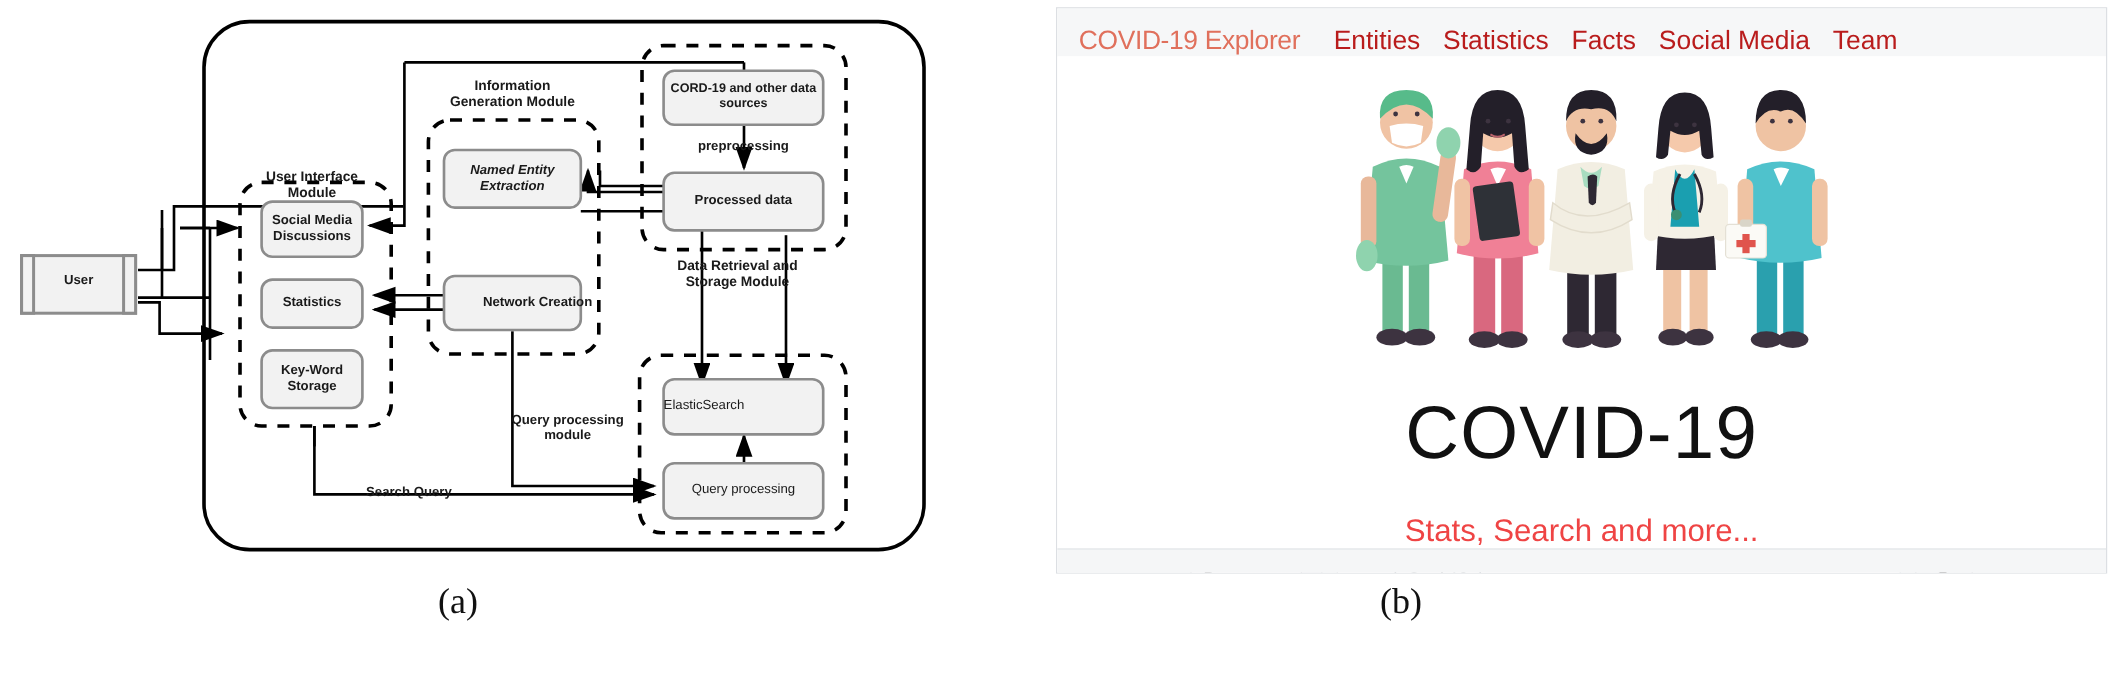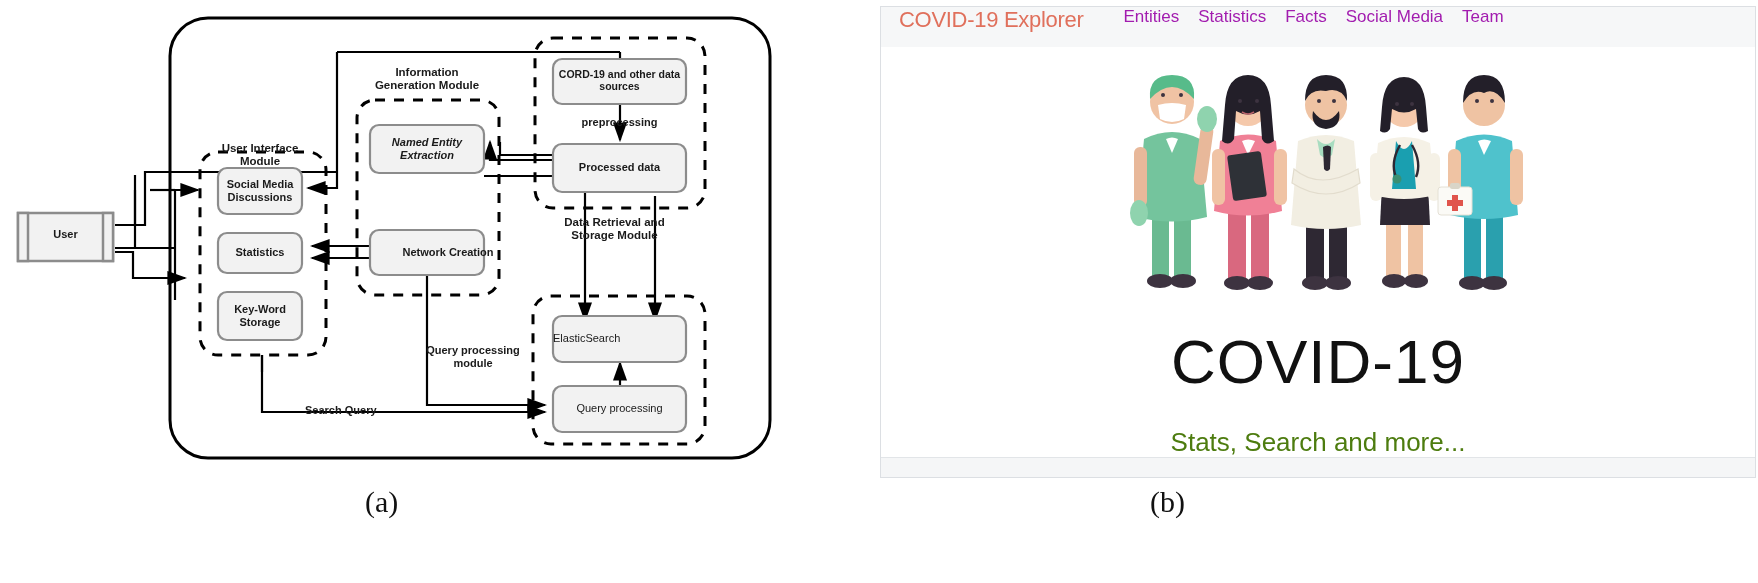--- a/index.html
+++ b/index.html
@@ -9,33 +9,33 @@
   
   .panel-a{position:absolute;left:0;top:0;width:880px;height:583px;}
   .arch-svg{position:absolute;left:0;top:0;}
   .cap{position:absolute;font-family:"Liberation Serif",serif;font-size:30px;color:#111;}
   .cap-a{left:365px;top:485px;}
   .cap-b{left:1150px;top:485px;}
 
   
   .panel-b{position:absolute;left:880px;top:6px;width:876px;height:472px;
            background:#ffffff;border:1px solid #dcdfe3;box-sizing:border-box;overflow:hidden;}
-  .navbar{height:40px;background:#f6f7f8;display:flex;align-items:flex-start;
-          padding:0 0 0 18px;gap:12px;}
+  .navbar{height:40px;background:#f6f7f8;display:flex;align-items:flex-end;
+          padding:0 0 0 18px;gap:0;}
   .brand{color:#e0705c;font-size:22px;font-family:"Liberation Sans",sans-serif;
          letter-spacing:-.3px;white-space:nowrap;}
   .navlinks{display:flex;align-items:center;gap:19px;margin-left:28px;}
-  .navlink{color:#a21caf;font-size:17px;white-space:nowrap;cursor:pointer;}
+  .navlink{color:#b91c1c;font-size:22px;white-space:nowrap;cursor:pointer;}
   .hero{position:relative;height:431px;background:#fff;}
   .illus{position:absolute;left:50%;top:10px;transform:translateX(-50%);}
   .bigtitle{position:absolute;left:0;right:0;top:284px;text-align:center;
             font-size:62px;font-family:"Liberation Sans",sans-serif;color:#111;
             letter-spacing:1px;line-height:1;}
   .subtitle{position:absolute;left:0;right:0;top:380px;text-align:center;
-            font-size:26px;color:#4d7c0f;font-family:"Liberation Sans",sans-serif;}
+            font-size:26px;color:#ef4444;font-family:"Liberation Sans",sans-serif;}
   .searchrow{position:absolute;left:0;right:0;top:418px;display:flex;
              align-items:center;justify-content:center;gap:12px;}
   .sel{width:110px;height:32px;border:1px solid #c9ccd0;border-radius:4px;
        background:linear-gradient(#ffffff,#f3f4f5);display:flex;align-items:center;
        padding:0 0 0 10px;font-size:14px;color:#333;box-sizing:border-box;position:relative;}
   .sel .arrowbox{position:absolute;right:0;top:0;bottom:0;width:16px;
        border-left:1px solid #c9ccd0;background:#eceef0;display:flex;
        align-items:center;justify-content:center;}
   .sbox{width:470px;height:32px;border:1px solid #ced2d6;border-radius:4px;background:#fff;
         display:flex;align-items:center;padding:0 12px;font-size:14px;color:#9aa0a6;box-sizing:border-box;}

